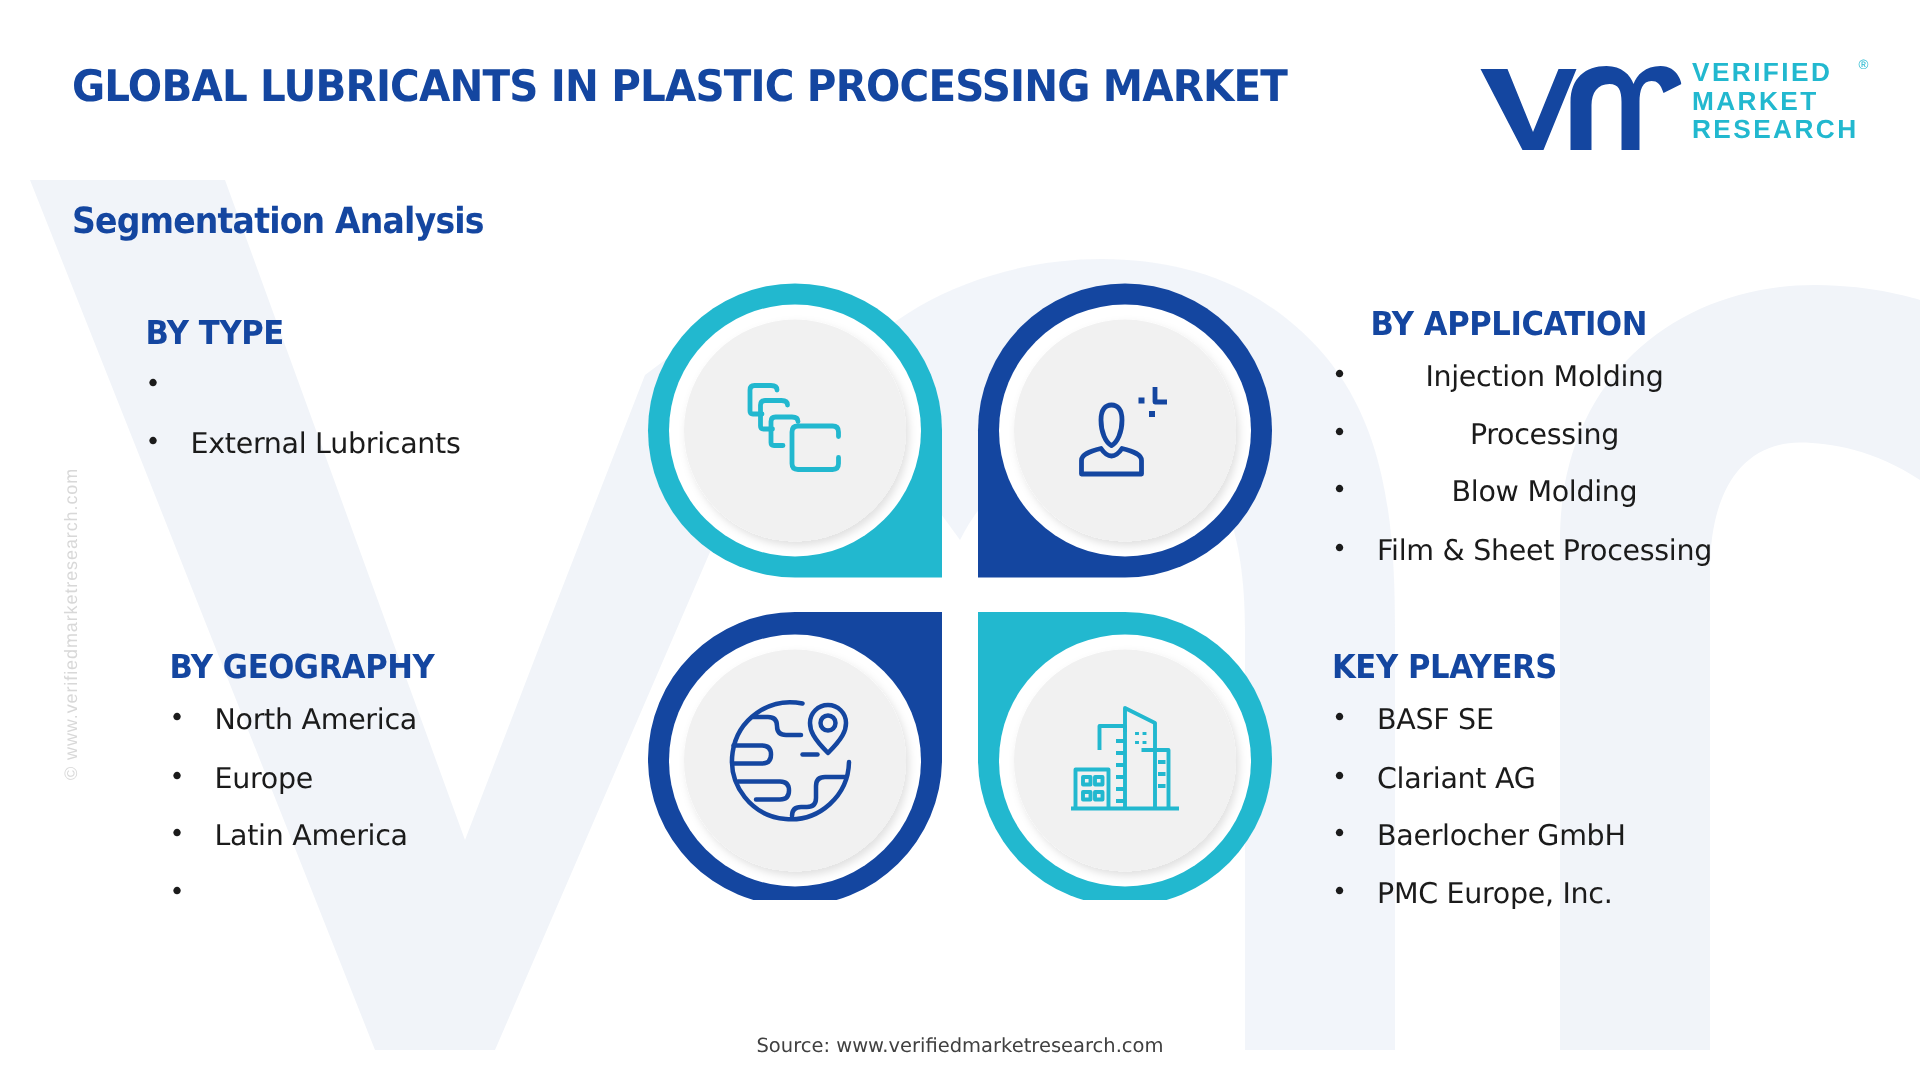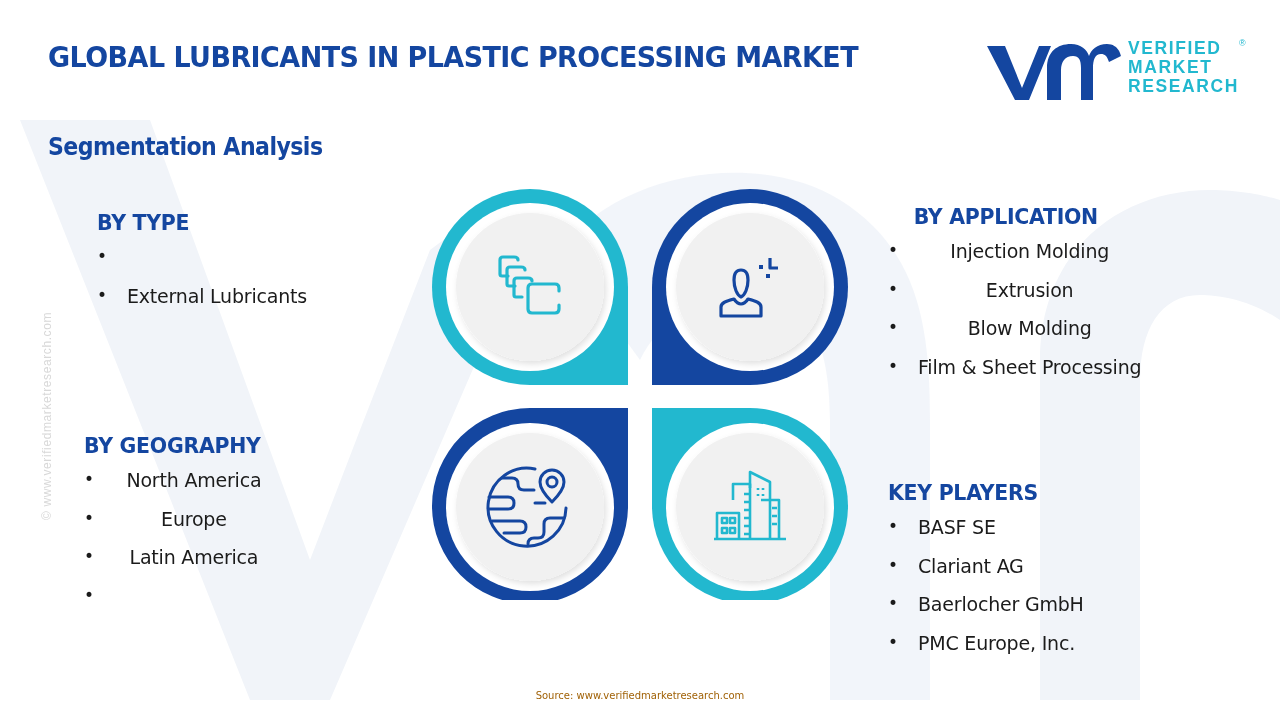--- a/index.html
+++ b/index.html
@@ -37,21 +37,21 @@
     font-family: "DejaVu Sans", sans-serif; font-size: 19px; color: #1b1b1b;
     white-space: nowrap; letter-spacing: -0.2px;
   }
   .section li .bullet { position: absolute; left: 0; top: 0; font-size: 17px; }
   .vertical-url {
     position: absolute; left: 40px; top: 520px; transform: rotate(-90deg); transform-origin: left top;
     font-size: 12px; color: #d8d8d8; white-space: nowrap; letter-spacing: 0.6px;
   }
   .source {
     position: absolute; left: 0; width: 1280px; top: 690px; text-align: center;
-    font-family: "DejaVu Sans", sans-serif; font-size: 10px; color: #a16207;
+    font-family: "DejaVu Sans", sans-serif; font-size: 13px; color: #404040;
   }
   .diagram { position: absolute; left: 420px; top: 180px; width: 440px; height: 420px; z-index: 1; }
 </style>
 </head>
 <body>
 
 <svg class="bg-watermark" viewBox="0 0 1280 720">
   <g fill="#f1f4f9">
     <path d="M20 120 L150 120 L310 560 L360 430 L430 250 L470 220 L520 260 L330 700 L250 700 Z"></path>
     <path d="M560 250 C620 170 760 150 840 200 C920 250 930 330 930 420 L930 700 L830 700 L830 420 C830 330 800 290 750 290 C700 290 660 320 640 360 Z" opacity="0.9"></path>
@@ -83,37 +83,37 @@
   <ul>
     <li><span class="bullet">•</span></li>
     <li><span class="bullet">•</span><span>External Lubricants</span></li>
   </ul>
 </div>
 
 <div class="section" style="left:888px; top:204px;text-align:center;">
   <div class="section-heading">BY APPLICATION</div>
   <ul>
     <li><span class="bullet">•</span><span>Injection Molding</span></li>
-    <li><span class="bullet">•</span><span>Extrusion</span></li>
+    <li><span class="bullet">•</span><span>Processing</span></li>
     <li><span class="bullet">•</span><span>Blow Molding</span></li>
     <li><span class="bullet">•</span><span>Film &amp; Sheet Processing</span></li>
   </ul>
 </div>
 
-<div class="section" style="left:84px; top:433px;text-align:center;">
+<div class="section" style="left:113px; top:433px;">
   <div class="section-heading">BY GEOGRAPHY</div>
   <ul>
     <li><span class="bullet">•</span><span>North America</span></li>
     <li><span class="bullet">•</span><span>Europe</span></li>
     <li><span class="bullet">•</span><span>Latin America</span></li>
     <li><span class="bullet">•</span></li>
   </ul>
 </div>
 
-<div class="section" style="left:888px; top:433px;margin-top:47px;">
+<div class="section" style="left:888px; top:433px;">
   <div class="section-heading">KEY PLAYERS</div>
   <ul>
     <li><span class="bullet">•</span><span>BASF SE</span></li>
     <li><span class="bullet">•</span><span>Clariant AG</span></li>
     <li><span class="bullet">•</span><span>Baerlocher GmbH</span></li>
     <li><span class="bullet">•</span><span>PMC Europe, Inc.</span></li>
   </ul>
 </div>
 
 <svg class="diagram" viewBox="420 180 440 420">

